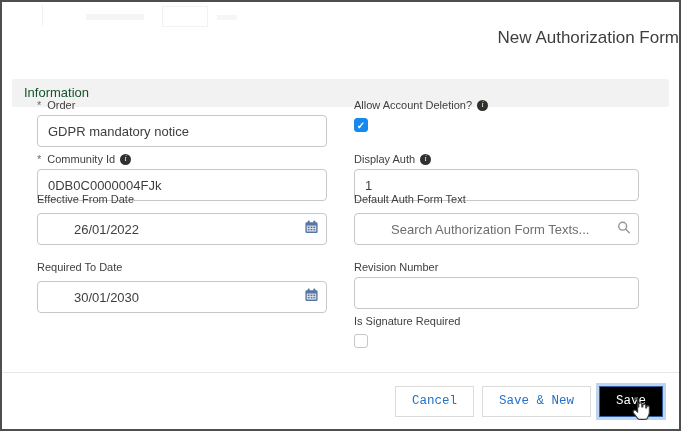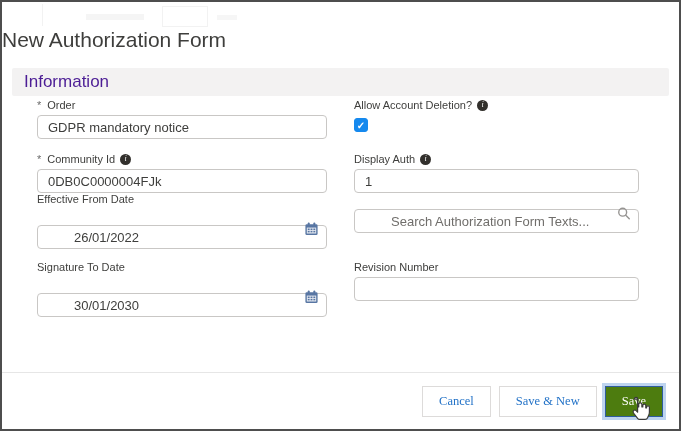--- a/index.html
+++ b/index.html
@@ -13,27 +13,27 @@
 
   
   .ghost { position:absolute; pointer-events:none; }
   .ghost-vline  { left:40px; top:2px; width:1px; height:22px; background:rgba(0,0,0,0.05); }
   .ghost-box    { left:160px; top:4px; width:46px; height:21px; border:1px solid rgba(0,0,0,0.05); }
   .ghost-text   { left:84px; top:12px; width:58px; height:6px; background:rgba(0,0,0,0.04); }
   .ghost-text2  { left:215px; top:13px; width:20px; height:5px; background:rgba(0,0,0,0.035); }
 
   .modal-title {
     position:absolute; top:26px; left:0; right:0;
-    text-align:left; font-size:21px; color:#3e3e3c;
+    text-align:right; font-size:17px; color:#3e3e3c;
   }
 
   .section-bar {
-    position:absolute; top:66px; left:10px; right:10px; height:28px;
+    position:absolute; top:77px; left:10px; right:10px; height:28px;
     background:#f3f2f2; border-radius:2px;
-    font-size:17px; color:#4c1d95; line-height:28px; padding-left:12px;
+    font-size:13px; color:#14532d; line-height:28px; padding-left:12px;
   }
 
   .fld { position:absolute; }
   .col-l { left:35px;  width:290px; }
   .col-r { left:352px; width:285px; }
   .r1 { top:95px; }  .r2 { top:149px; } .r3 { top:189px; }
   .r4 { top:257px; } .r5 { top:311px; }
 
   .lbl {
     display:flex; align-items:center; gap:5px;
@@ -43,29 +43,29 @@
 
   .info-icon {
     width:11px; height:11px; border-radius:50%;
     background:#32302c; color:#ffffff;
     font-size:8px; font-style:italic; font-family:"Liberation Serif", serif;
     display:inline-flex; align-items:center; justify-content:center;
     line-height:1; flex:0 0 auto;
   }
 
   .txt-input {
-    margin-top:2px; width:100%; height:24px;
+    margin-top:2px; width:100%; height:32px;
     border:1px solid #c9c7c5; border-radius:4px;
     padding:0 10px; font-size:13px; color:#3e3e3c;
     font-family:"Liberation Sans", sans-serif; background:#ffffff; outline:none;
   }
   .txt-input::placeholder { color:#706e6b; }
 
   .input-wrap { position:relative; margin-top:2px; }
-  .input-wrap .txt-input { margin-top:16px; padding-right:30px;padding-left:36px; }
+  .input-wrap .txt-input { margin-top:4px; padding-right:30px;padding-left:36px; }
   .trail-icon {
     position:absolute; right:8px; top:50%; transform:translateY(-50%);
     width:15px; height:15px; display:flex; align-items:center; justify-content:center;
   }
 
   .checkbox {
     margin-top:5px; width:14px; height:14px;
     border:1px solid #c9c7c5; border-radius:3px; background:#ffffff;
     display:flex; align-items:center; justify-content:center;
     font-size:10px; color:transparent; cursor:pointer;
@@ -75,26 +75,26 @@
   }
 
   .footer {
     position:absolute; left:0; right:0; bottom:0; height:57px;
     border-top:1px solid #e6e6e6; background:#ffffff;
     display:flex; align-items:center; justify-content:flex-end;
     gap:8px; padding-right:16px;
   }
   .btn {
     height:31px; padding:0 16px; border-radius:0;
-    font-size:12.5px; font-family:Liberation Serif, serif;
+    font-size:12.5px; font-family:Liberation Mono, monospace;
     display:inline-flex; align-items:center; justify-content:center; cursor:pointer;
   }
   .btn-neutral { background:#ffffff; border:1px solid #dddbda; color:#2272c7; }
   .btn-brand   {
-    background:#4d7c0f; border:1px solid #2e5c9e; color:#ffffff;
+    background:#000000; border:1px solid #2e5c9e; color:#ffffff;
     box-shadow:0 0 0 3px rgba(110,160,220,0.45); position:relative;
   }
 
   .cursor-pointer {
     position:absolute; left:624px; top:394px; width:24px; height:26px;
     z-index:20; pointer-events:none;
   }
 </style>
 </head>
 <body>
@@ -162,34 +162,37 @@
             <rect x="4" y="10" width="2" height="1.6"></rect>
               <rect x="7" y="10" width="2" height="1.6"></rect>
               <rect x="10" y="10" width="2" height="1.6"></rect>
           </g>
         </svg>
       </span>
     </div>
   </div>
 
   <div class="fld col-r r3">
+    <div class="lbl">
+      <span>Default Auth Form Text</span>
+    </div>
     <div class="input-wrap">
       <input class="txt-input" type="text" placeholder="Search Authorization Form Texts..." style="">
       <span class="trail-icon">
         <svg width="14" height="14" viewBox="0 0 16 16" fill="none" stroke="#969492" stroke-width="1.6">
           <circle cx="6.5" cy="6.5" r="4.5"></circle>
           <line x1="10" y1="10" x2="14" y2="14" stroke-linecap="round"></line>
         </svg>
       </span>
     </div>
   </div>
 
   <div class="fld col-l r4">
     <div class="lbl">
-      <span>Signature To Date</span>
+      <span>Required To Date</span>
     </div>
     <div class="input-wrap">
       <input class="txt-input" type="text" value="30/01/2030" style="">
       <span class="trail-icon">
         <svg width="15" height="15" viewBox="0 0 16 16">
           <rect x="1.5" y="3" width="13" height="11.5" rx="1.5" fill="#5876a3"></rect>
           <rect x="4" y="1" width="2" height="3.5" rx="0.8" fill="#5876a3"></rect>
           <rect x="10" y="1" width="2" height="3.5" rx="0.8" fill="#5876a3"></rect>
           <rect x="3" y="6.5" width="10" height="6.3" fill="#ffffff" opacity="0.85"></rect>
           <g fill="#5876a3">
@@ -205,20 +208,26 @@
     </div>
   </div>
 
   <div class="fld col-r r4">
     <div class="lbl">
       <span>Revision Number</span>
     </div>
     <input class="txt-input" type="text" value="" style="">
   </div>
 
+  <div class="fld col-r r5">
+    <div class="lbl">
+      <span>Is Signature Required</span>
+    </div>
+    <div class="checkbox">✓</div>
+  </div>
 
   <div class="footer">
     <div class="btn btn-neutral">Cancel</div>
     <div class="btn btn-neutral">Save &amp; New</div>
     <div class="btn btn-brand">Save</div>
   </div>
 
   <div class="cursor-pointer">
     <svg width="24" height="26" viewBox="0 0 24 26">
       <path d="M8.2 3.2c0-1 .8-1.8 1.8-1.8s1.8.8 1.8 1.8V11h.9V8.4c0-.9.7-1.6 1.6-1.6s1.6.7 1.6 1.6V11h.9V9.6c0-.8.7-1.5 1.5-1.5s1.5.7 1.5 1.5V12h.8v-.8c0-.8.6-1.4 1.4-1.4.8 0 1.4.6 1.4 1.4v4.9c0 1-.2 2-.6 2.9l-1.2 2.8c-.4 1-1.4 1.6-2.5 1.6h-5.3c-.9 0-1.7-.4-2.2-1.1l-4.1-5.3c-.6-.8-.5-1.9.2-2.5.7-.6 1.8-.6 2.4.1l1.5 1.6V3.2z" fill="#ffffff" stroke="#3a3a3a" stroke-width="1.2" stroke-linejoin="round"></path>

